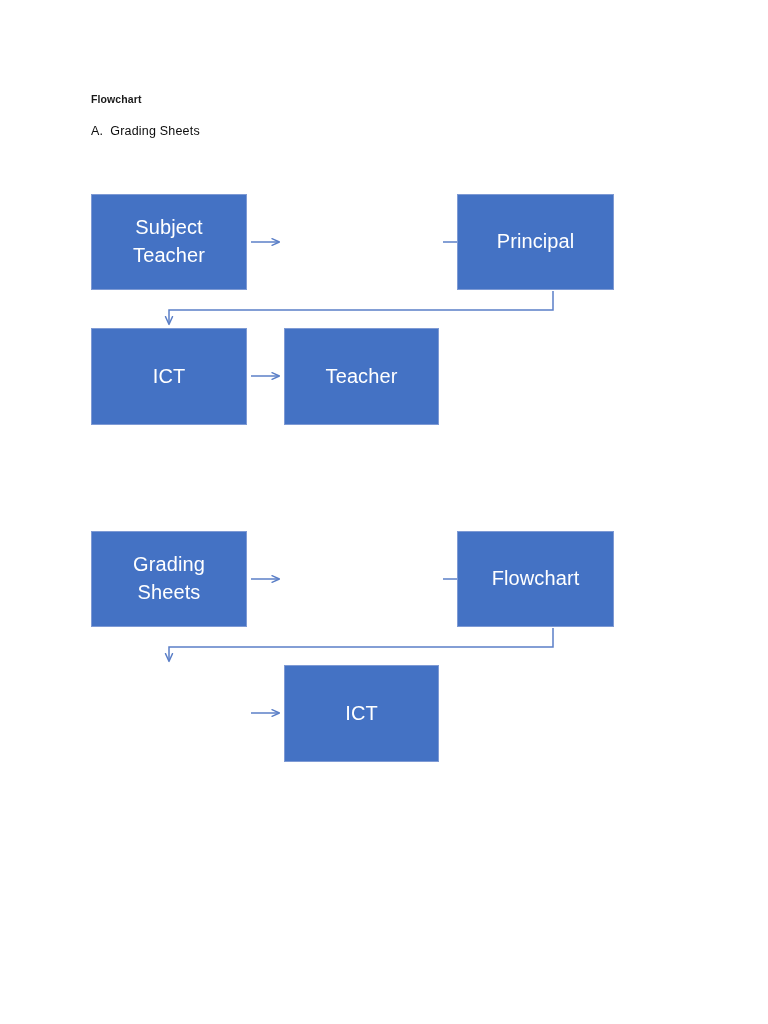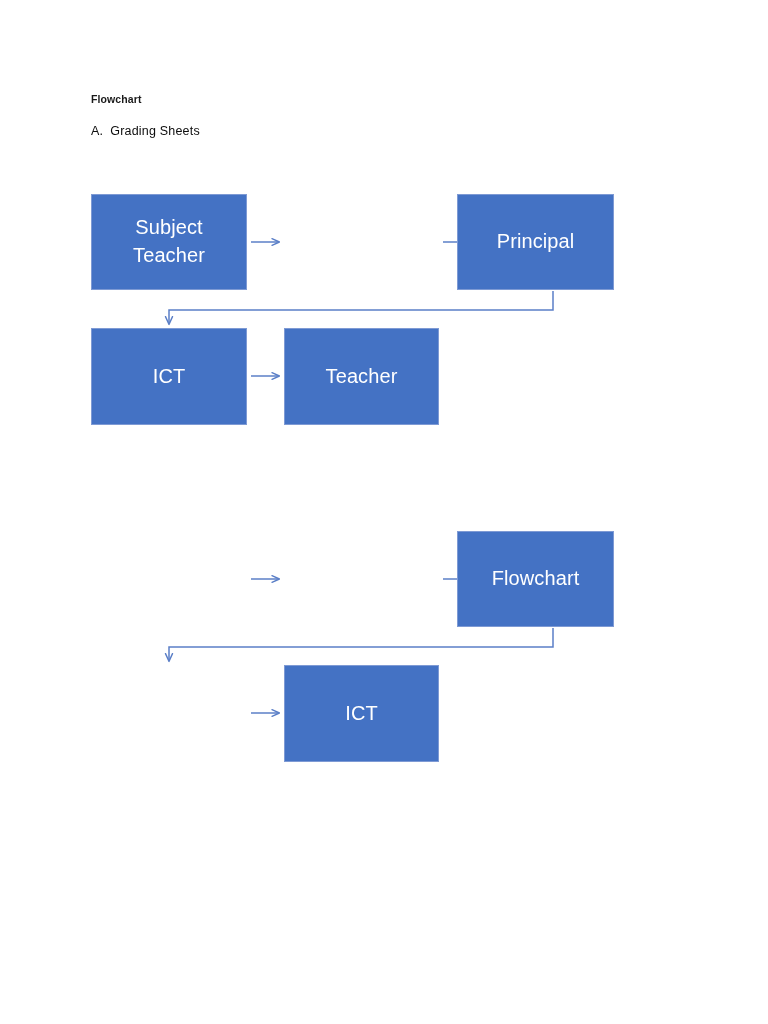--- a/index.html
+++ b/index.html
@@ -151,20 +151,24 @@
       <span class="node-text">Principal</span>
     </div>
 
     <div class="node n-r2 col-a">
       <span class="node-text">ICT</span>
     </div>
     <div class="node n-r2 col-b">
       <span class="node-text">Teacher</span>
     </div>
 
+    <div class="node n-r3 col-a">
+      <span class="node-text">Grading
+Sheets</span>
+    </div>
     <div class="node n-r3 col-c">
       <span class="node-text">Flowchart</span>
     </div>
 
     <div class="node n-r4 col-b">
       <span class="node-text">ICT</span>
     </div>
 
   </div>
 </div>

